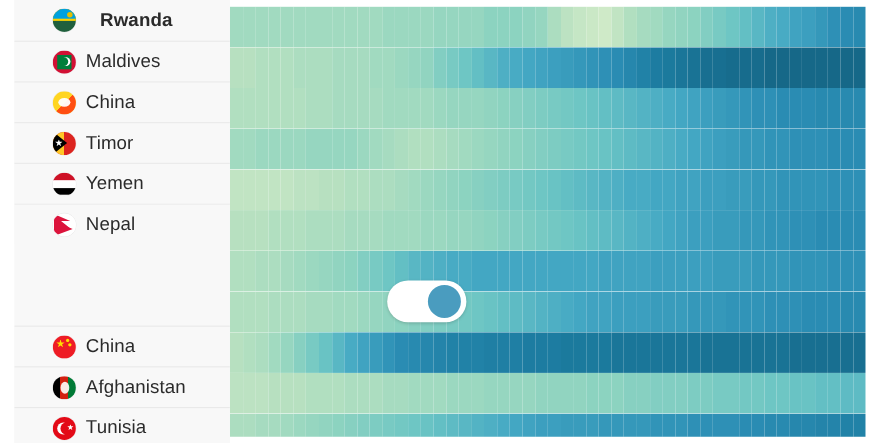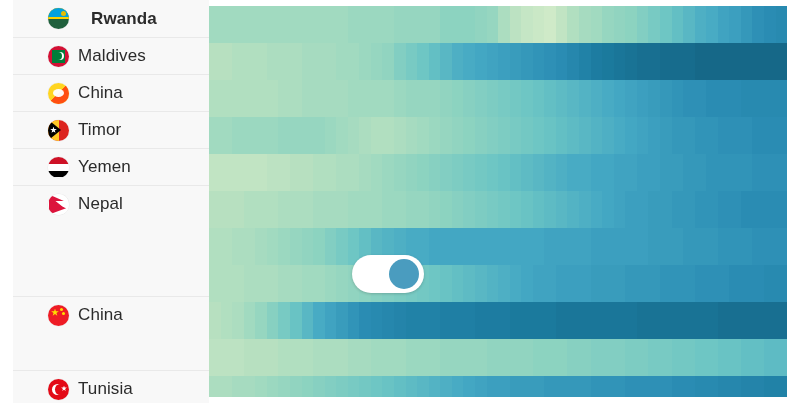--- a/index.html
+++ b/index.html
@@ -208,20 +208,29 @@
       <div class="country-row" style="top: 296px;">
         <span class="flag" style="left: 35px;">
           <span>
             <span style="position:absolute;inset:0;background:#ee1c25"></span>
             <span style="position:absolute;left:3px;top:4px;width:8px;height:8px;background:#ffde00;clip-path:polygon(50% 0,61% 35%,98% 35%,68% 57%,79% 91%,50% 70%,21% 91%,32% 57%,2% 35%,39% 35%)"></span>
             <span style="position:absolute;left:12px;top:3px;width:3px;height:3px;background:#ffde00;border-radius:50%"></span>
             <span style="position:absolute;left:14px;top:7px;width:3px;height:3px;background:#ffde00;border-radius:50%"></span>
           </span>
         </span>
         <span class="country-label" style="left: 65px;">China</span>
+      </div>
+      <div class="country-row" style="top: 333px;">
+        <span class="flag" style="left: 35px;">
+          <span>
+            <span style="position:absolute;inset:0;background:linear-gradient(to right,#000 0 33%,#d32011 33% 66%,#007a36 66% 100%)"></span>
+            <span style="position:absolute;left:7px;top:5px;width:8px;height:11px;border-radius:50%;background:#fff;opacity:.9"></span>
+          </span>
+        </span>
+        <span class="country-label" style="left: 65px;">Afghanistan</span>
       </div>
       <div class="country-row" style="top: 370px;">
         <span class="flag" style="left: 35px;">
           <span>
             <span style="position:absolute;inset:0;background:#e30a17"></span>
             <span style="position:absolute;left:4px;top:5px;width:11px;height:11px;border-radius:50%;background:#fff"></span>
             <span style="position:absolute;left:7px;top:5px;width:10px;height:11px;border-radius:50%;background:#e30a17"></span>
             <span style="position:absolute;left:13px;top:7px;width:6px;height:6px;background:#fff;clip-path:polygon(50% 0,61% 35%,98% 35%,68% 57%,79% 91%,50% 70%,21% 91%,32% 57%,2% 35%,39% 35%)"></span>
           </span>
         </span>

